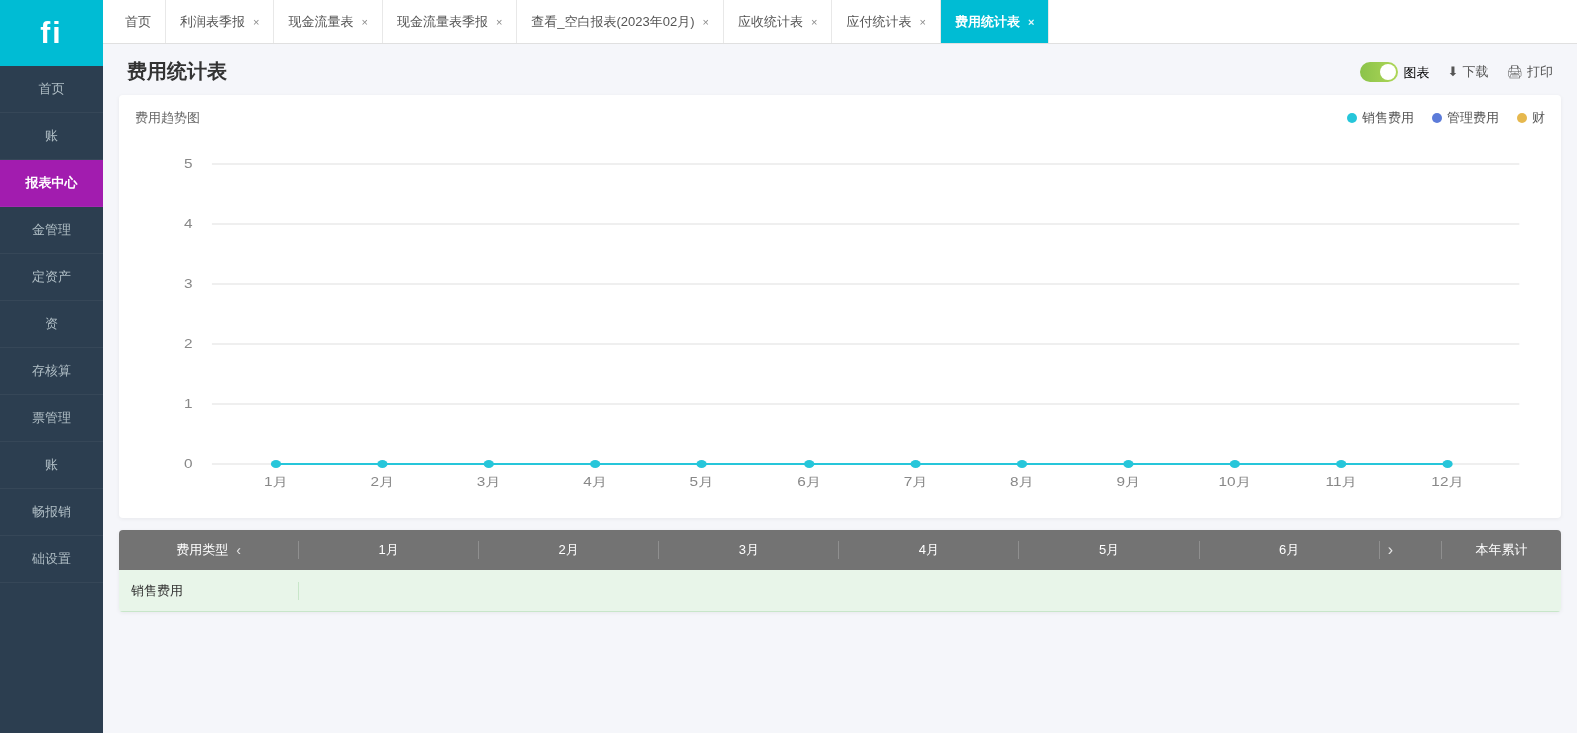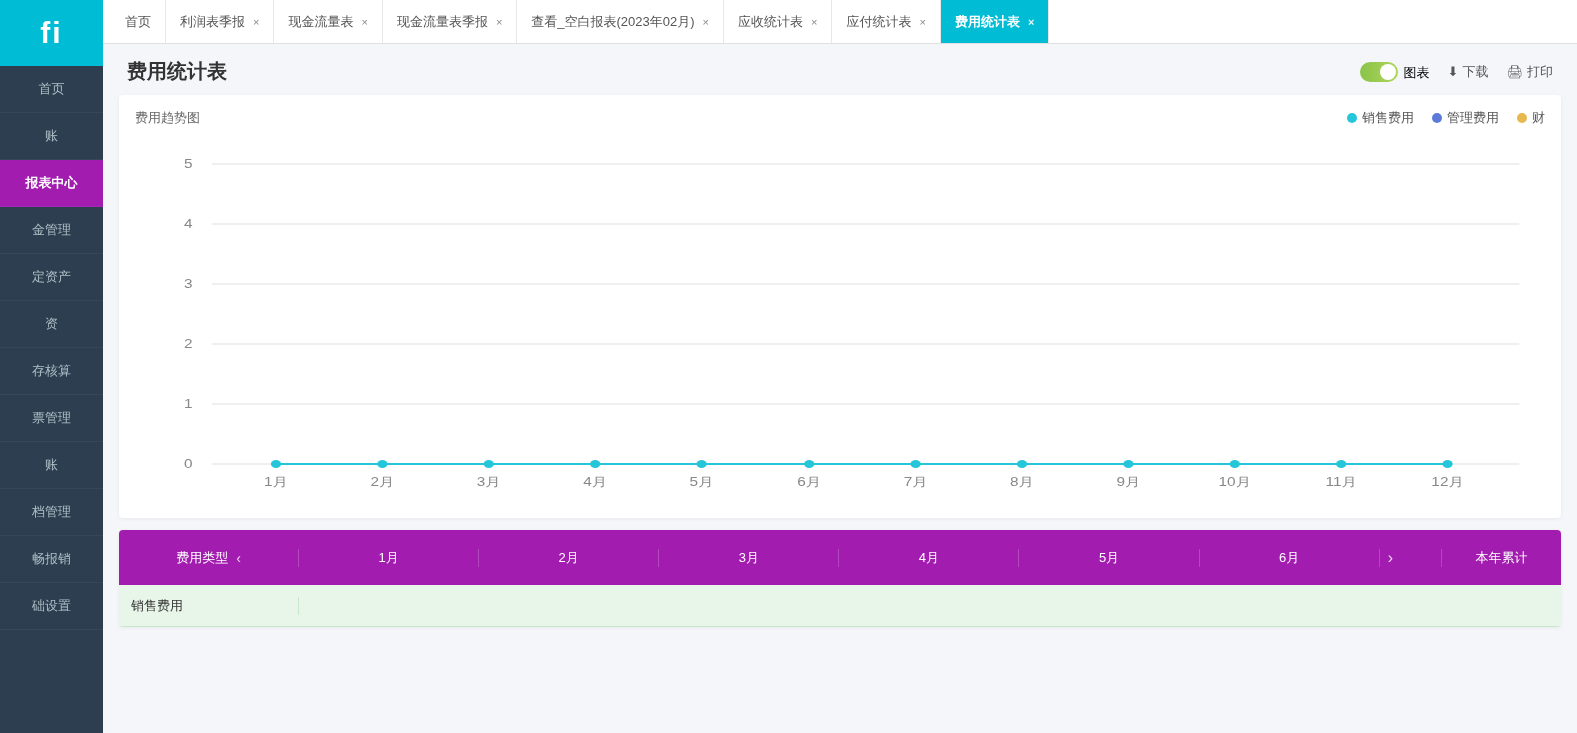--- a/index.html
+++ b/index.html
@@ -185,24 +185,24 @@
 
     
     .table-section {
       margin: 0 16px 16px 16px;
       border-radius: 4px;
       overflow: hidden;
       box-shadow: 0 1px 4px rgba(0,0,0,0.06);
     }
     .table-header-row {
       display: flex;
-      background: #a21caf;
+      background: #737373;
       color: white;
       font-size: 13px;
-      height: 55px;
+      height: 40px;
       align-items: center;
     }
     .table-col {
       flex: 1;
       text-align: center;
       padding: 0 8px;
       border-right: 1px solid rgba(255,255,255,0.2);
     }
     .table-col:last-child { border-right: none; }
     .table-col-type {
@@ -272,21 +272,20 @@
   <div class="sidebar-logo">fi</div>
   <div class="sidebar-item">首页</div>
   <div class="sidebar-item">账</div>
   <div class="sidebar-item active">报表中心</div>
   <div class="sidebar-item">金管理</div>
   <div class="sidebar-item">定资产</div>
   <div class="sidebar-item">资</div>
   <div class="sidebar-item">存核算</div>
   <div class="sidebar-item">票管理</div>
   <div class="sidebar-item">账</div>
-  <div class="sidebar-item">档管理</div>
   <div class="sidebar-item">畅报销</div>
   <div class="sidebar-item">础设置</div>
 </div>
 
 <div class="main">
 
   <div class="tabs-bar">
     <div class="tab">
       <span>首页</span>
     </div>

